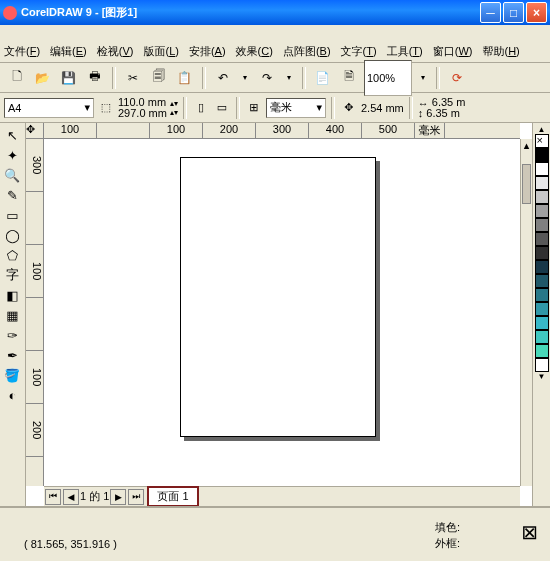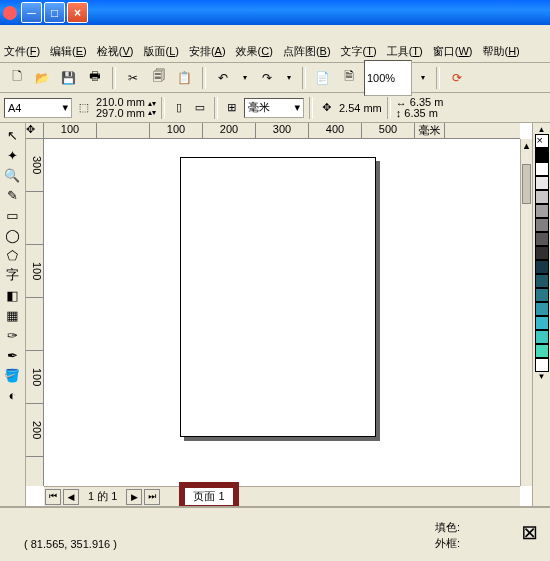--- a/index.html
+++ b/index.html
@@ -19,21 +19,21 @@
 .menubar .underline { text-decoration: underline; }
 
 .toolbar1 { height: 30px; background: #ece9d8; display: flex; align-items: center; padding: 0 6px; border-bottom: 1px solid #aca899; gap: 4px; }
 .tb-btn { width: 22px; height: 22px; border: 1px solid #ece9d8; display: flex; align-items: center; justify-content: center; font-size: 12px; }
 .tb-sep { width: 4px; height: 22px; border-left: 1px solid #aca899; border-right: 1px solid #fff; margin: 0 2px; }
 .zoom-box { display: flex; align-items: center; border: 1px inset #aca899; background: #fff; height: 20px; padding: 17px 2px; }
 .zoom-box input { border: none; width: 42px; text-align: left; outline: none; font-size: 11px; }
 .drop-arrow { width: 14px; height: 18px; display: flex; align-items: center; justify-content: center; font-size: 8px; }
 
 .toolbar2 { height: 30px; background: #ece9d8; display: flex; align-items: center; padding: 0 4px; border-bottom: 1px solid #aca899; gap: 3px; font-size: 10px; }
-.combo-a4 { background: #fff; border: 1px inset #aca899; height: 20px; width: 68px; padding: 1px 3px; display: flex; align-items: center; justify-content: space-between; }
+.combo-a4 { background: #fff; border: 1px inset #aca899; height: 20px; width: 90px; padding: 1px 3px; display: flex; align-items: center; justify-content: space-between; }
 .dim-grp { display: flex; flex-direction: column; font-size: 9px; line-height: 11px; }
 .unit-box { background: #fff; border: 1px inset #aca899; height: 20px; width: 60px; padding: 1px 3px; display: flex; align-items: center; justify-content: space-between; }
 .small-ic { width: 18px; height: 18px; display: flex; align-items: center; justify-content: center; border: 1px solid #ece9d8; }
 
 .workspace { position: relative; height: 384px; display: flex; background: #ece9d8; border-bottom: 1px solid #aca899; }
 .toolbox { width: 26px; background: #ece9d8; border-right: 1px solid #aca899; display: flex; flex-direction: column; padding-top: 2px; }
 .tool-btn { width: 24px; height: 20px; display: flex; align-items: center; justify-content: center; font-size: 13px; margin: 0 auto; }
 
 .canvas-area { flex: 1; position: relative; background: #fff; overflow: hidden; }
 .h-ruler { position: absolute; top: 0; left: 18px; right: 12px; height: 16px; background: #ece9d8; border-bottom: 1px solid #888; display: flex; font-size: 9px; overflow: hidden; }
@@ -43,40 +43,41 @@
 .r-corner { position: absolute; top: 0; left: 0; width: 18px; height: 16px; background: #ece9d8; border-right: 1px solid #888; border-bottom: 1px solid #888; }
 
 .page-wrap { position: absolute; top: 16px; left: 18px; right: 12px; bottom: 20px; background: #fff; }
 .page-shadow { position: absolute; left: 140px; top: 22px; width: 196px; height: 280px; background: #666; }
 .page-rect { position: absolute; left: 136px; top: 18px; width: 196px; height: 280px; background: #fff; border: 1px solid #000; }
 
 .v-scroll { position: absolute; top: 16px; right: 0; bottom: 20px; width: 12px; background: #ece9d8; border-left: 1px solid #aca899; }
 .v-scroll .thumb { margin: 12px 1px; height: 40px; background: #cdc7b8; border: 1px solid #888; }
 .h-scroll-area { position: absolute; left: 18px; right: 12px; bottom: 0; height: 20px; background: #ece9d8; border-top: 1px solid #aca899; display: flex; align-items: center; font-size: 10px; }
 .h-scroll-area .nav-btn { width: 16px; height: 16px; border: 1px solid #888; background: #ece9d8; display: flex; align-items: center; justify-content: center; font-size: 9px; margin: 0 1px; }
-.h-scroll-area .page-tab { background: #fff; border: 6px solid #7f1d1d; padding: 1px 8px; margin-left: 18px; position: relative; }
+.h-scroll-area .page-tab { background: #fff; border: 2px solid #7f1d1d; padding: 1px 8px; margin-left: 2px; position: relative; }
 .h-scroll-track { flex: 1; height: 14px; background: #ece9d8; margin-left: 4px; }
 
 .color-palette { width: 18px; background: #ece9d8; border-left: 1px solid #aca899; display: flex; flex-direction: column; align-items: center; padding-top: 2px; }
 .color-sw { width: 14px; height: 14px; border: 1px solid #000; margin-bottom: 0; }
 
 .statusbar { height: 54px; background: #ece9d8; border-top: 1px solid #aca899; position: relative; font-size: 11px; }
 .statusbar .coords { position: absolute; left: 24px; top: 30px; }
 .statusbar .fill-lbl { position: absolute; right: 90px; top: 12px; }
 .statusbar .stroke-lbl { position: absolute; right: 90px; top: 28px; }
 .statusbar .x-icon { position: absolute; right: 12px; top: 12px; font-size: 20px; color: #000; }
 .watermark { position: absolute; right: 10px; bottom: 4px; font-size: 18px; font-family: Arial; font-weight: bold; letter-spacing: -0.5px; }
 .watermark .g { color: #2bb24c; }
 .watermark .d { color: #555; }
 </style>
 </head>
 <body>
 
 <div class="titlebar">
   <div class="app-icon"></div>
+  <div class="title-text">CorelDRAW 9 - [图形1]</div>
   <div class="win-btns">
     <div class="win-btn min">─</div>
     <div class="win-btn max">□</div>
     <div class="win-btn close">×</div>
   </div>
 </div>
 
 <div class="menubar">
   <span class="menu-item"><span>文件</span>(<span class="underline">F</span>)</span>
   <span class="menu-item"><span>编辑</span>(<span class="underline">E</span>)</span>
@@ -116,21 +117,21 @@
   <div class="tb-btn" style="color:#d04020">⟳</div>
 </div>
 
 <div class="toolbar2">
   <div class="combo-a4">
       <span>A4</span>
       <span>▾</span>
     </div>
   <div class="small-ic">⬚</div>
   <div class="dim-grp">
-    <span>210.0 mm</span>
+    <span>110.0 mm</span>
     <span>297.0 mm</span>
   </div>
   <span style="font-size:8px">▴▾<br>▴▾</span>
   <div class="tb-sep"></div>
   <div class="small-ic">▯</div>
   <div class="small-ic">▭</div>
   <div class="tb-sep"></div>
   <div class="small-ic">⊞</div>
   <div class="unit-box">
       <span>毫米</span>
@@ -188,21 +189,21 @@
       <div class="page-shadow"></div>
       <div class="page-rect"></div>
     </div>
     <div class="v-scroll">
         <div style="text-align:center">▴</div>
         <div class="thumb"></div>
       </div>
     <div class="h-scroll-area">
       <div class="nav-btn">⏮</div>
       <div class="nav-btn">◀</div>
-      <span style="padding:0 8px">1 的 1</span>
+      <span style="padding:0 0">1 的 1</span>
       <div class="nav-btn">▶</div>
       <div class="nav-btn">⏭</div>
       <div class="page-tab">页面   1</div>
       <div class="h-scroll-track"></div>
     </div>
   </div>
 
   <div class="color-palette">
     <div style="font-size:8px">▲</div>
     <div class="color-sw" style="background:#fff;position:relative">

